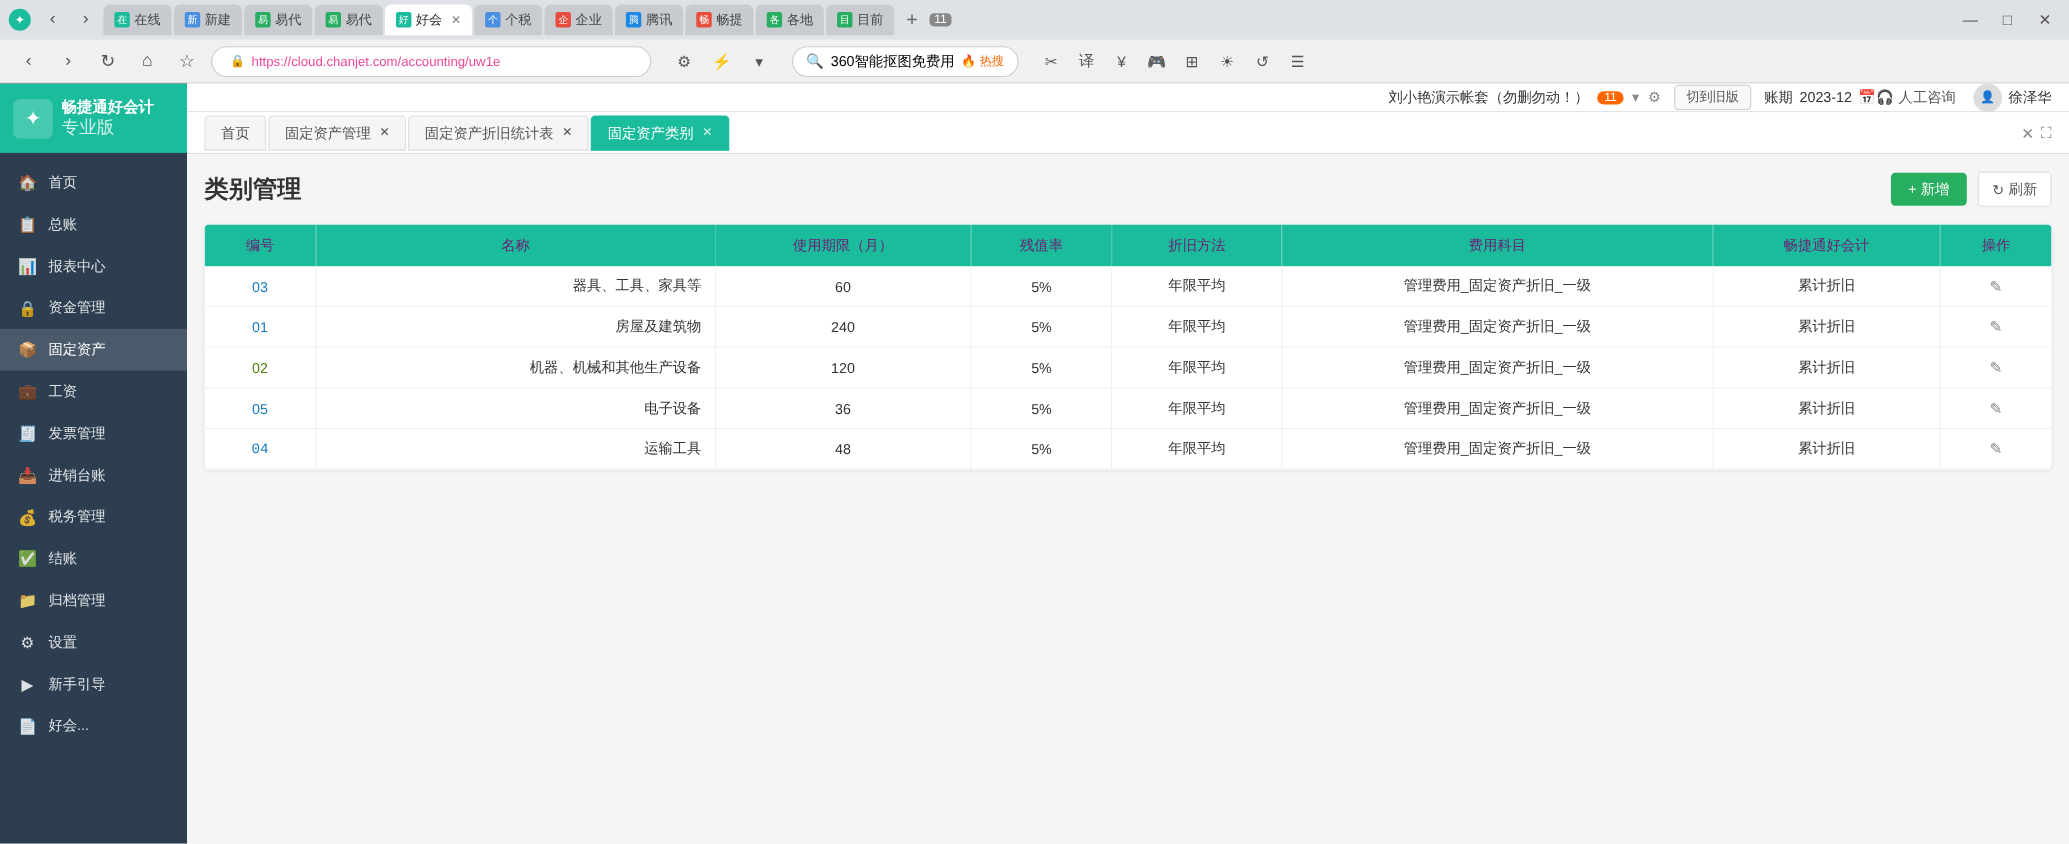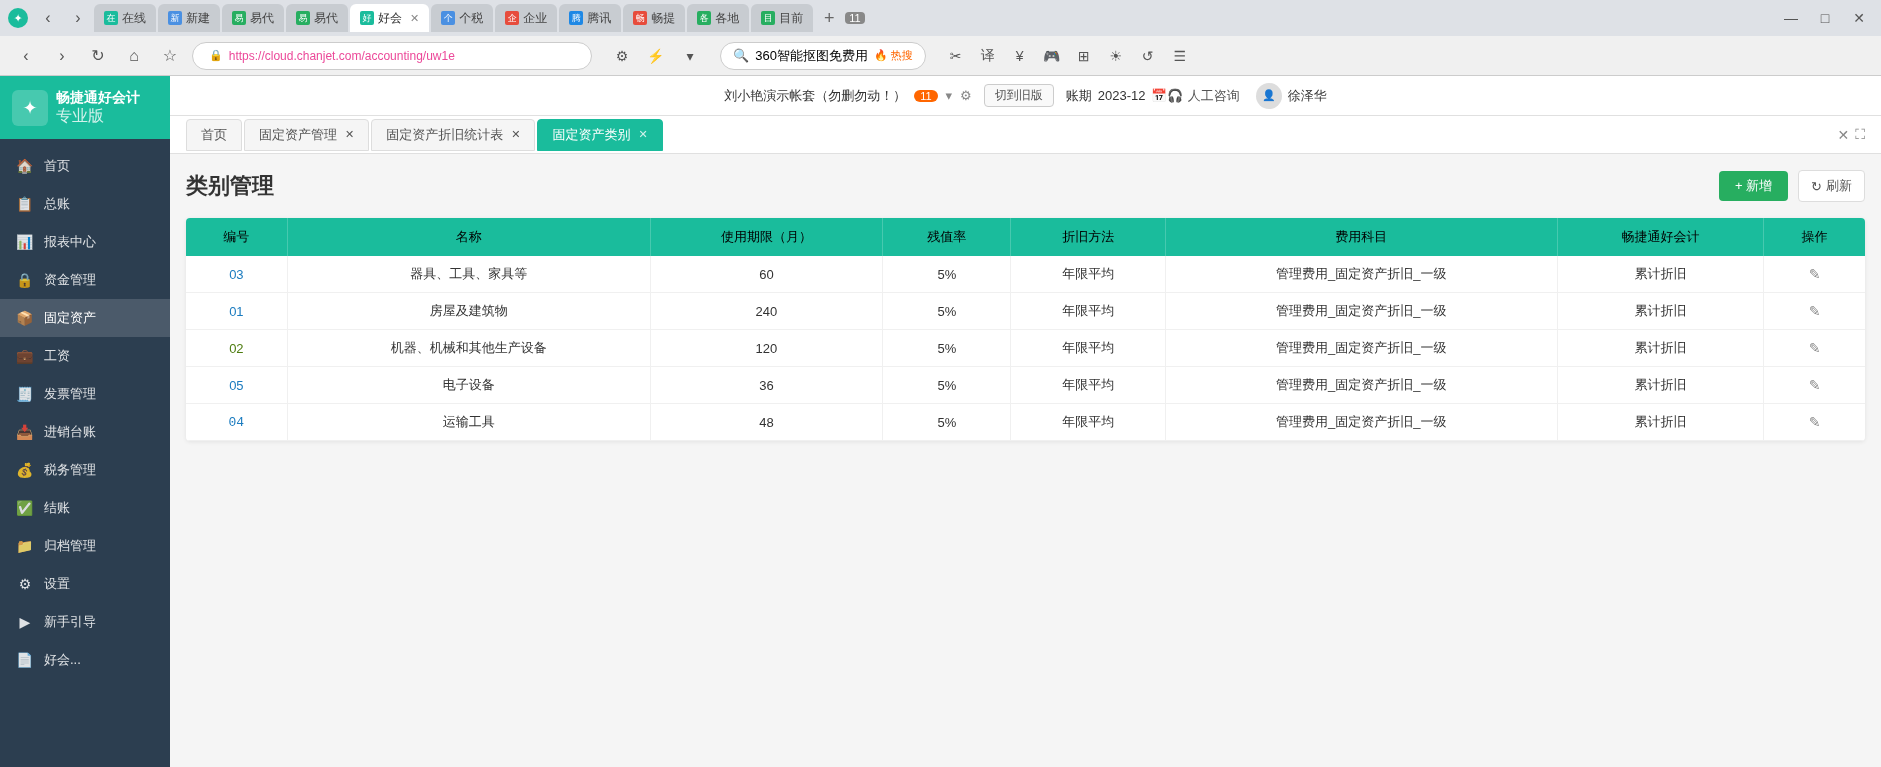--- a/index.html
+++ b/index.html
@@ -34,21 +34,21 @@
     .sidebar-logo-icon { width: 36px; height: 36px; background: rgba(255,255,255,0.2); border-radius: 6px; display: flex; align-items: center; justify-content: center; font-size: 18px; }
     .sidebar-nav { flex: 1; padding: 8px 0; }
     .nav-item { display: flex; align-items: center; gap: 10px; padding: 10px 16px; cursor: pointer; color: rgba(255,255,255,0.85); font-size: 13px; transition: background 0.2s; }
     .nav-item.active { background: rgba(255,255,255,0.15); color: #fff; }
     .nav-item .nav-icon { width: 18px; height: 18px; display: flex; align-items: center; justify-content: center; flex-shrink: 0; font-size: 14px; }
 
     
     .main-content { flex: 1; display: flex; flex-direction: column; background: #f5f5f5; overflow: hidden; }
 
     
-    .top-bar { background: #fff; border-bottom: 1px solid #e0e0e0; padding: 0 16px; height: 40px; display: flex; align-items: center; justify-content: center; }
+    .top-bar { background: #fff; border-bottom: 1px solid #e0e0e0; padding: 0 16px; height: 26px; display: flex; align-items: center; justify-content: flex-end; }
     .top-bar-left { display: flex; align-items: center; gap: 12px; }
     .account-info { display: flex; align-items: center; gap: 8px; font-size: 13px; color: #333; }
     .period-info { display: flex; align-items: center; gap: 6px; font-size: 13px; color: #333; }
     .switch-btn { border: 1px solid #ccc; border-radius: 4px; padding: 2px 10px; font-size: 12px; cursor: pointer; color: #555; background: #f9f9f9; }
     .top-bar-right { display: flex; align-items: center; gap: 16px; }
     .support-btn { display: flex; align-items: center; gap: 4px; font-size: 13px; color: #555; cursor: pointer; }
     .user-info { display: flex; align-items: center; gap: 6px; font-size: 13px; color: #333; cursor: pointer; }
     .avatar { width: 26px; height: 26px; background: #ddd; border-radius: 50%; display: flex; align-items: center; justify-content: center; font-size: 11px; color: #666; }
 
     
@@ -62,26 +62,26 @@
     
     .content-area { flex: 1; padding: 16px; overflow-y: auto; background: #f5f5f5; }
     .page-header { display: flex; align-items: center; justify-content: space-between; margin-bottom: 16px; }
     .page-title { font-size: 22px; font-weight: bold; color: #333; }
     .header-actions { display: flex; align-items: center; gap: 10px; }
     .btn-add { background: #27ae60; color: #fff; border: none; border-radius: 4px; padding: 6px 16px; font-size: 13px; cursor: pointer; display: flex; align-items: center; gap: 4px; }
     .btn-refresh { background: #fff; color: #555; border: 1px solid #ddd; border-radius: 4px; padding: 6px 12px; font-size: 13px; cursor: pointer; display: flex; align-items: center; gap: 4px; }
 
     
     .data-table { width: 100%; border-collapse: collapse; background: #fff; border-radius: 4px; overflow: hidden; box-shadow: 0 1px 4px rgba(0,0,0,0.08); }
-    .data-table thead tr { background: #1abc9c; color: #000000; }
+    .data-table thead tr { background: #1abc9c; color: #701a75; }
     .data-table th { padding: 10px 12px; text-align: center; font-size: 13px; font-weight: normal; border-right: 1px solid rgba(255,255,255,0.2); }
     .data-table th:last-child { border-right: none; }
     .data-table td { padding: 9px 12px; text-align: center; border-bottom: 1px solid #f0f0f0; font-size: 13px; color: #333; border-right: 1px solid #f0f0f0; }
     .data-table td:first-child { color: #1a7bbf; }
-    .data-table td:nth-child(2) { text-align: center; }
+    .data-table td:nth-child(2) { text-align: right; }
     .data-table td:last-child { border-right: none; }
     .edit-icon { color: #888; cursor: pointer; font-size: 14px; }
 
     
     ::-webkit-scrollbar { width: 6px; height: 6px; }
     ::-webkit-scrollbar-track { background: #f1f1f1; }
     ::-webkit-scrollbar-thumb { background: #ccc; border-radius: 3px; }
   </style>
 </head>
 <body>

